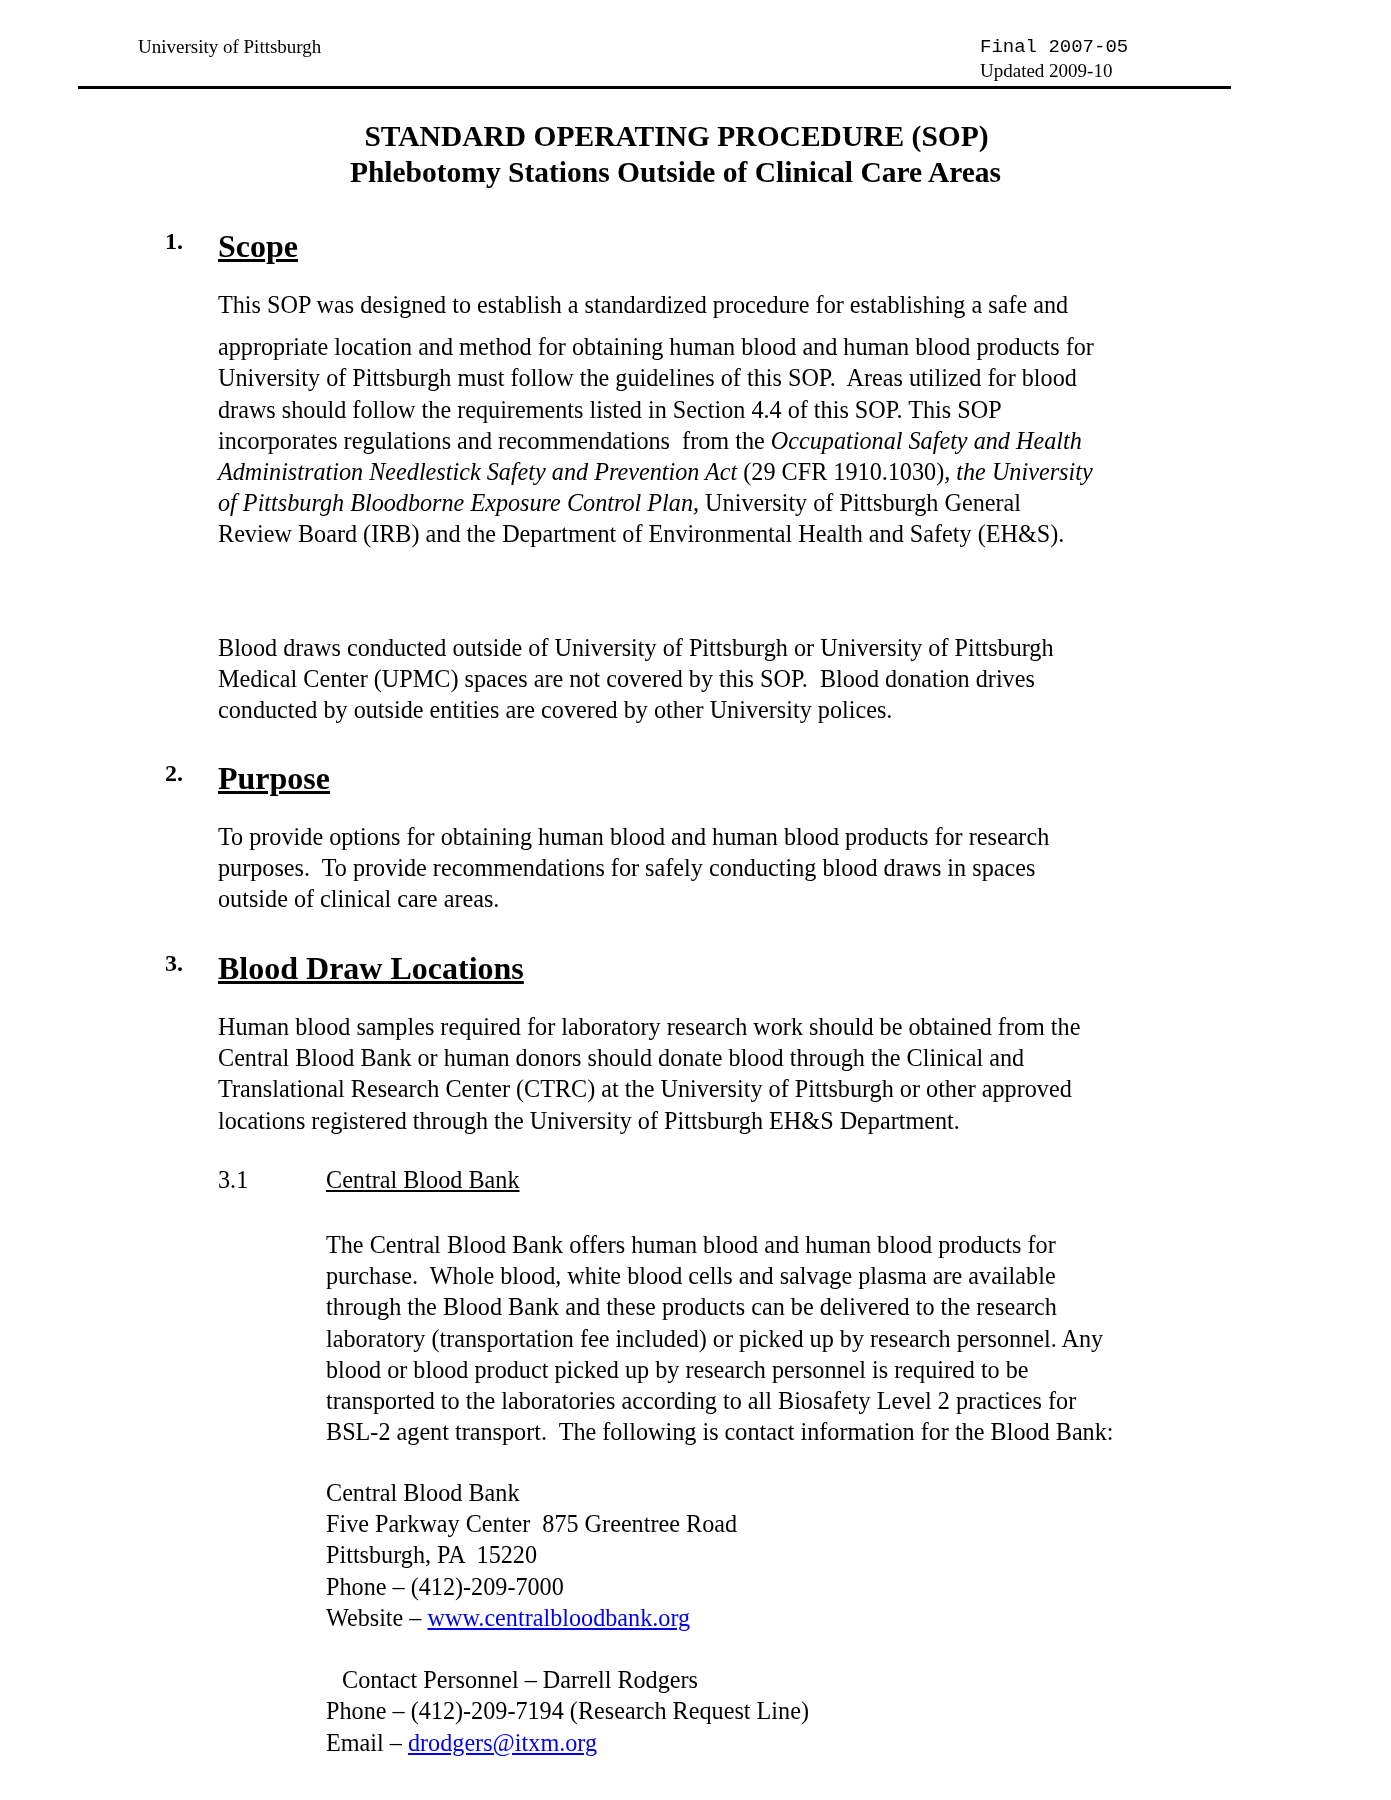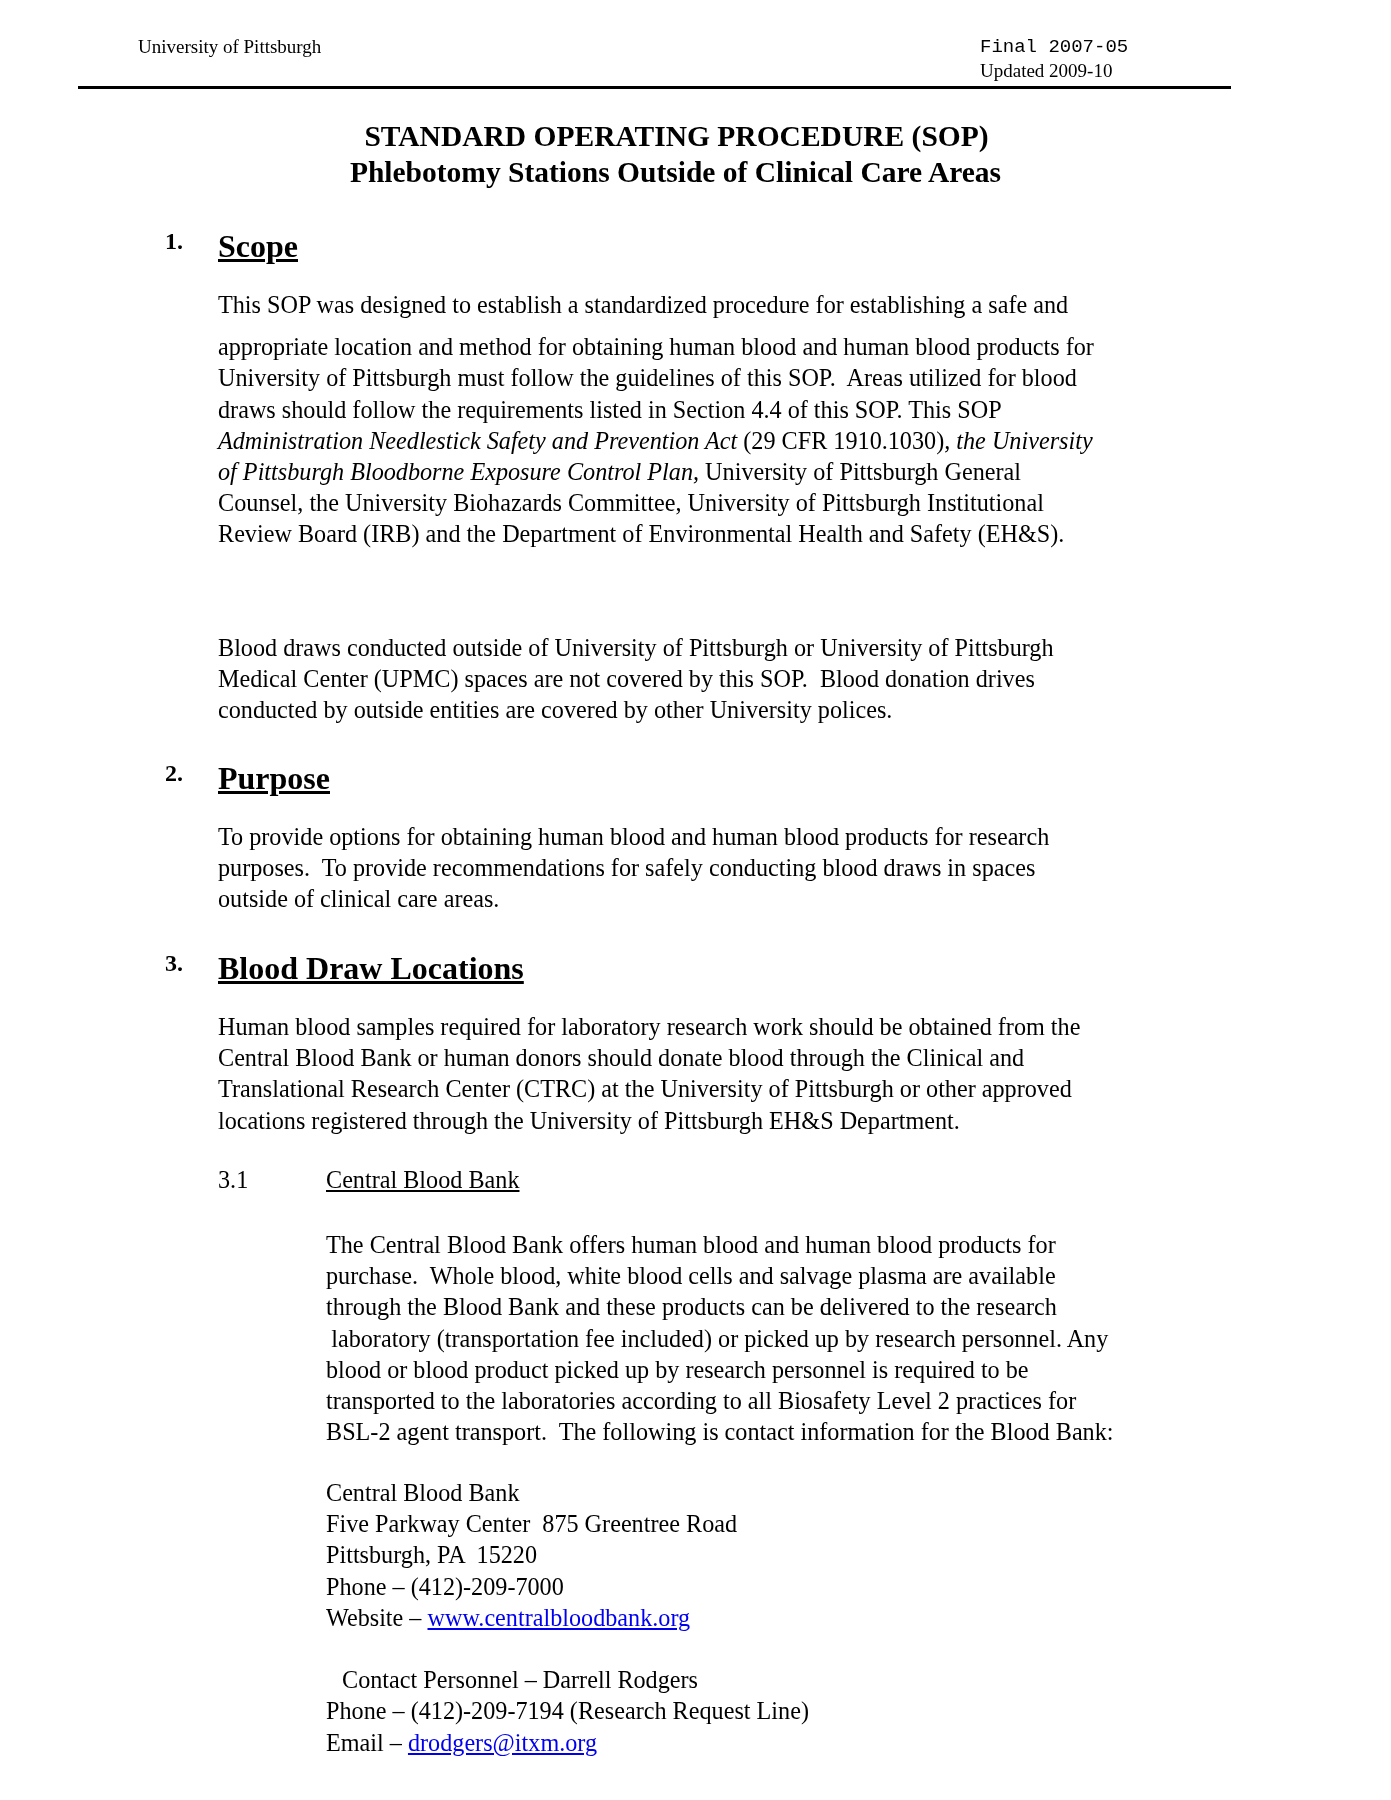--- a/index.html
+++ b/index.html
@@ -36,23 +36,23 @@
 </div>
 
 <div class="abs sec-num" style="top:228px;">1.</div>
 <div class="abs sec-head" style="top:228px;">Scope</div>
 
 <div class="para" style="top:289px;">
   <div style="white-space: pre;">This SOP was designed to establish a standardized procedure for establishing a safe and</div>
   <div style="white-space: pre; margin-top: 11px;">appropriate location and method for obtaining human blood and human blood products for</div>
   <div style="white-space: pre;">University of Pittsburgh must follow the guidelines of this SOP.  Areas utilized for blood</div>
   <div style="white-space: pre;">draws should follow the requirements listed in Section 4.4 of this SOP. This SOP</div>
+  <div style="white-space: pre;"><span style="white-space: pre;">incorporates regulations and recommendations  from the </span><i style="white-space: pre;">Occupational Safety and Health</i></div>
   <div style="white-space: pre;"><i style="white-space: pre;">Administration Needlestick Safety and Prevention Act</i><span style="white-space: pre;"> (29 CFR 1910.1030)</span><i style="white-space: pre;">, the University</i></div>
   <div style="white-space: pre;"><i style="white-space: pre;">of Pittsburgh Bloodborne Exposure Control Plan,</i><span style="white-space: pre;"> University of Pittsburgh General</span></div>
-  <div style="white-space: pre;">Counsel, the University Biohazards Committee, University of Pittsburgh Institutional</div>
   <div style="white-space: pre;">Review Board (IRB) and the Department of Environmental Health and Safety (EH&amp;S).</div>
 </div>
 
 <div class="para" style="top:632px;">
   <div style="white-space: pre;">Blood draws conducted outside of University of Pittsburgh or University of Pittsburgh</div>
   <div style="white-space: pre;">Medical Center (UPMC) spaces are not covered by this SOP.  Blood donation drives</div>
   <div style="white-space: pre;">conducted by outside entities are covered by other University polices.</div>
 </div>
 
 <div class="abs sec-num" style="top:760px;">2.</div>
@@ -74,21 +74,21 @@
   <div style="white-space: pre;">locations registered through the University of Pittsburgh EH&amp;S Department.</div>
 </div>
 
 <div class="abs sub-num" style="top:1166px;">3.1</div>
 <div class="abs sub-head" style="top:1166px;">Central Blood Bank</div>
 
 <div class="para indent" style="top:1229px;">
   <div style="white-space: pre;">The Central Blood Bank offers human blood and human blood products for</div>
   <div style="white-space: pre;">purchase.  Whole blood, white blood cells and salvage plasma are available</div>
   <div style="white-space: pre;">through the Blood Bank and these products can be delivered to the research</div>
-  <div style="white-space: pre; text-align: center;">laboratory (transportation fee included) or picked up by research personnel. Any</div>
+  <div style="white-space: pre;">laboratory (transportation fee included) or picked up by research personnel. Any</div>
   <div style="white-space: pre;">blood or blood product picked up by research personnel is required to be</div>
   <div style="white-space: pre;">transported to the laboratories according to all Biosafety Level 2 practices for</div>
   <div style="white-space: pre;">BSL-2 agent transport.  The following is contact information for the Blood Bank:</div>
 </div>
 
 <div class="para indent" style="top:1477px;">
   <div style="white-space: pre;">Central Blood Bank</div>
   <div style="white-space: pre;">Five Parkway Center  875 Greentree Road</div>
   <div style="white-space: pre;">Pittsburgh, PA  15220</div>
   <div style="white-space: pre;">Phone – (412)-209-7000</div>

